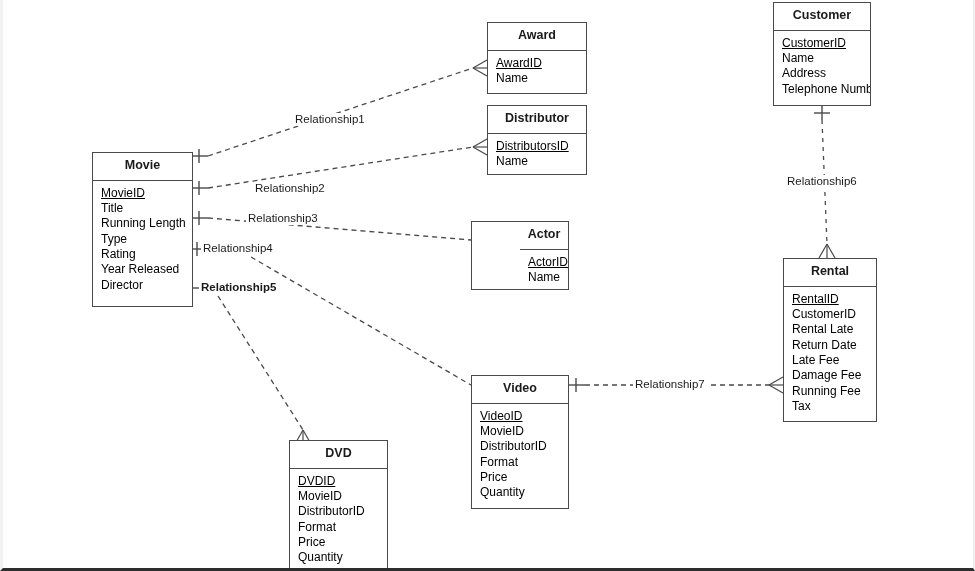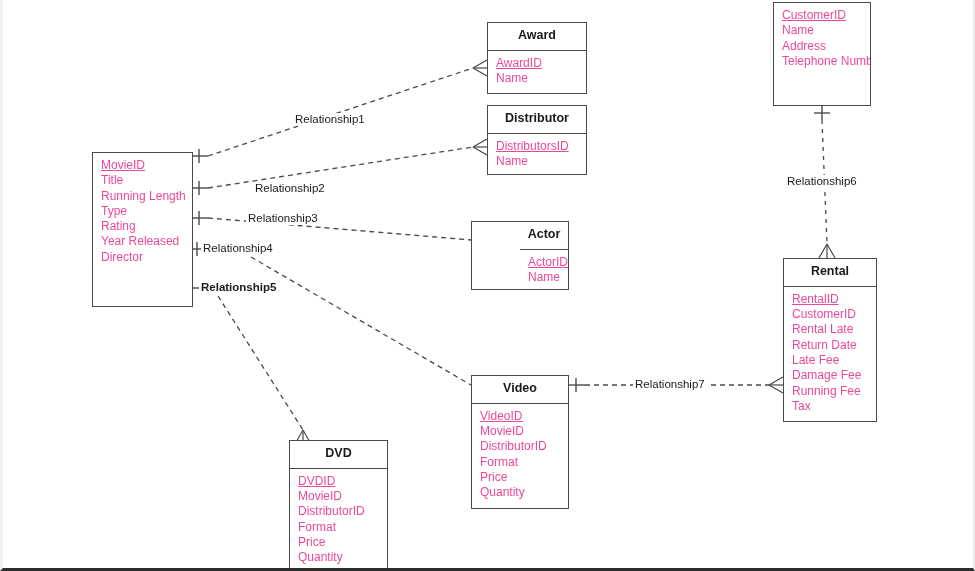--- a/index.html
+++ b/index.html
@@ -49,21 +49,21 @@
     line-height: 1.1;
     white-space: nowrap;
     overflow: hidden;
   }
   .entity-attrs {
     padding: 5px 0 5px 8px;
     overflow: hidden;
   }
   .attr {
     font-size: 12px;
-    color: #ec4899;
+    color: #000000;
     line-height: 15.3px;
     white-space: nowrap;
   }
   .attr.pk {
     text-decoration: underline;
   }
   .rel-label {
     position: absolute;
     font-size: 11.5px;
     color: #1a1a1a;
@@ -148,20 +148,21 @@
 
   <div class="rel-label" style="left:290px; top:113px;">Relationship1</div>
   <div class="rel-label" style="left:250px; top:182px;">Relationship2</div>
   <div class="rel-label" style="left:243px; top:212px;">Relationship3</div>
   <div class="rel-label" style="left:198px; top:242px;">Relationship4</div>
   <div class="rel-label" style="left:196px; top:281px;font-weight:bold;">Relationship5</div>
   <div class="rel-label" style="left:782px; top:175px;">Relationship6</div>
   <div class="rel-label" style="left:630px; top:378px;text-align:center;">Relationship7</div>
 
   <div class="entity" style="left:89px; top:152px; width:101px; height:155px;">
+    <div class="entity-title">Movie</div>
     <div class="entity-attrs">
       <div class="attr pk">MovieID</div>
       <div class="attr">Title</div>
       <div class="attr">Running Length</div>
       <div class="attr">Type</div>
       <div class="attr">Rating</div>
       <div class="attr">Year Released</div>
       <div class="attr">Director</div>
     </div>
   </div>
@@ -208,20 +209,21 @@
       <div class="attr pk">DVDID</div>
       <div class="attr">MovieID</div>
       <div class="attr">DistributorID</div>
       <div class="attr">Format</div>
       <div class="attr">Price</div>
       <div class="attr">Quantity</div>
     </div>
   </div>
 
   <div class="entity" style="left:770px; top:2px; width:98px; height:104px;">
+    <div class="entity-title">Customer</div>
     <div class="entity-attrs">
       <div class="attr pk">CustomerID</div>
       <div class="attr">Name</div>
       <div class="attr">Address</div>
       <div class="attr">Telephone Numb</div>
     </div>
   </div>
 
   <div class="entity" style="left:780px; top:258px; width:94px; height:164px;">
     <div class="entity-title">Rental</div>

